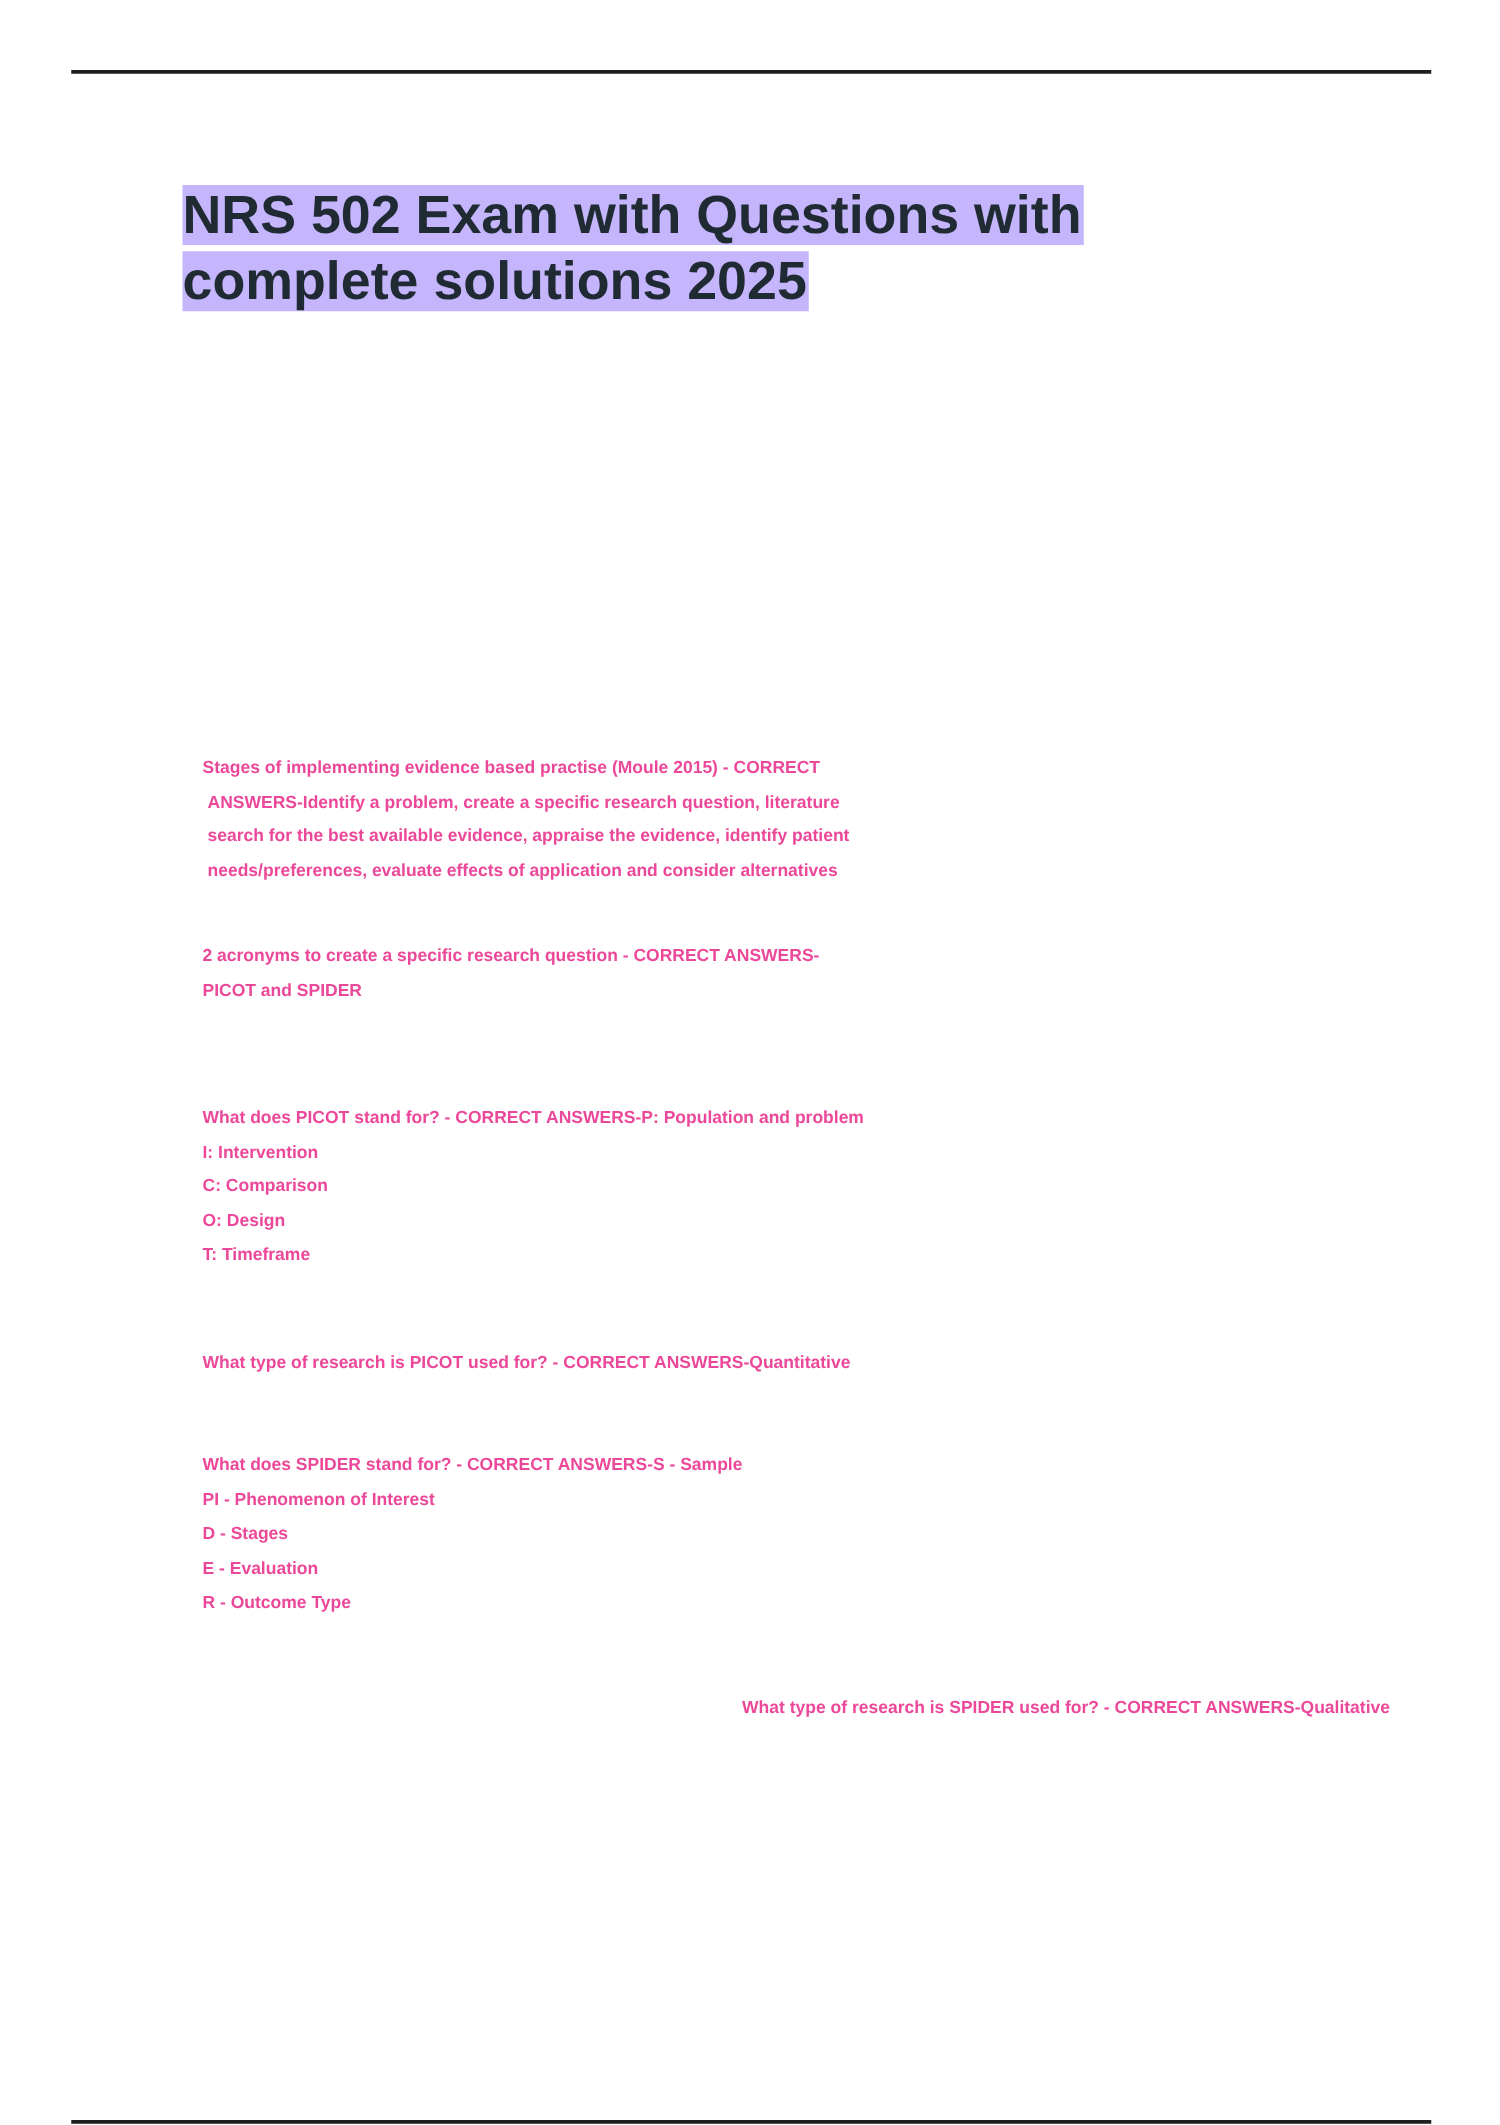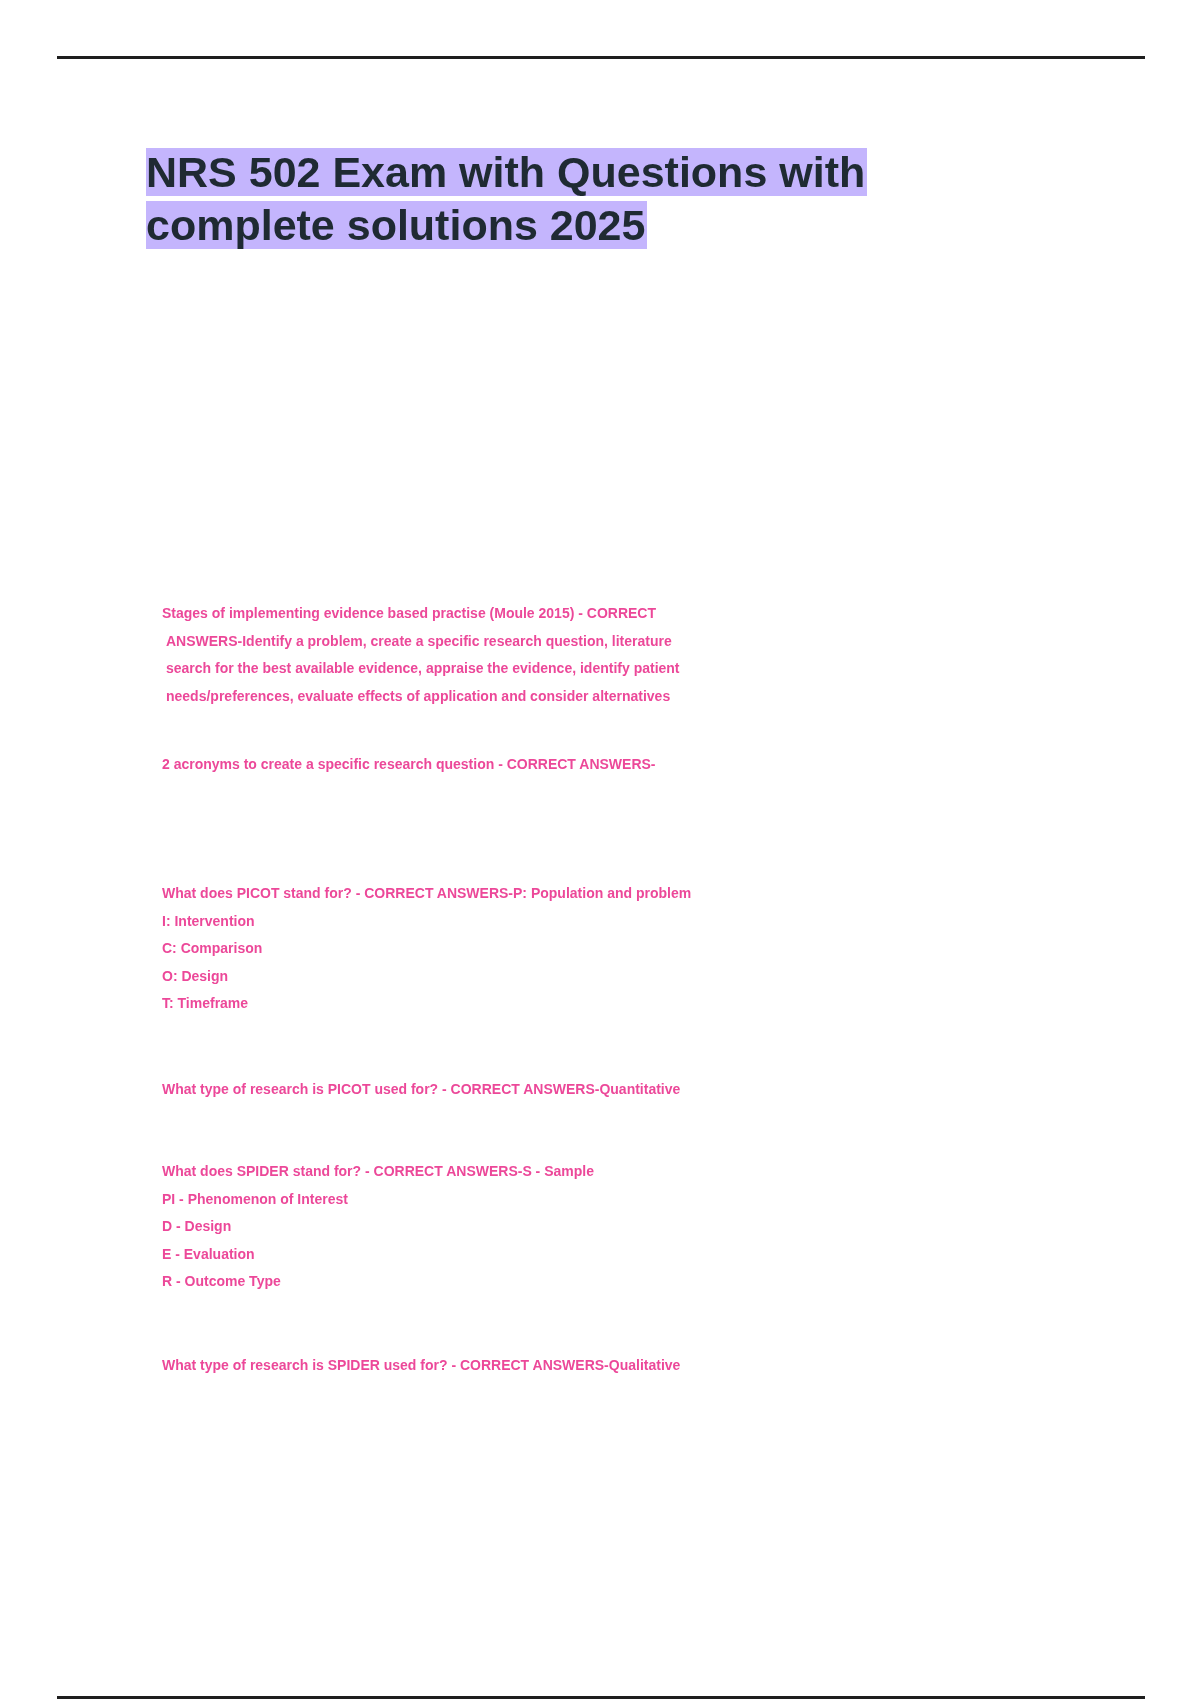--- a/index.html
+++ b/index.html
@@ -28,39 +28,40 @@
 
 <p class="qa" style="top:584px;">
   <span class="line">Stages of implementing evidence based practise (Moule 2015) - CORRECT</span>
   <span class="line indent">ANSWERS-Identify a problem, create a specific research question, literature</span>
   <span class="line indent">search for the best available evidence, appraise the evidence, identify patient</span>
   <span class="line indent">needs/preferences, evaluate effects of application and consider alternatives</span>
 </p>
 
 <p class="qa" style="top:735px;">
   <span class="line">2 acronyms to create a specific research question - CORRECT ANSWERS-</span>
+  <span class="line">PICOT and SPIDER</span>
 </p>
 
 <p class="qa" style="top:864px;">
   <span class="line">What does PICOT stand for? - CORRECT ANSWERS-P: Population and problem</span>
   <span class="line">I: Intervention</span>
   <span class="line">C: Comparison</span>
   <span class="line">O: Design</span>
   <span class="line">T: Timeframe</span>
 </p>
 
 <p class="qa" style="top:1060px;">
   <span class="line">What type of research is PICOT used for? - CORRECT ANSWERS-Quantitative</span>
 </p>
 
 <p class="qa" style="top:1142px;">
   <span class="line">What does SPIDER stand for? - CORRECT ANSWERS-S - Sample</span>
   <span class="line">PI - Phenomenon of Interest</span>
-  <span class="line">D - Design</span>
+  <span class="line">D - Stages</span>
   <span class="line">E - Evaluation</span>
   <span class="line">R - Outcome Type</span>
 </p>
 
-<p class="qa" style="top:1336px;">
+<p class="qa" style="top:1336px;text-align:right;">
   <span class="line">What type of research is SPIDER used for? - CORRECT ANSWERS-Qualitative</span>
 </p>
 
 <div class="rule bottom"></div>
 
 </body></html>

